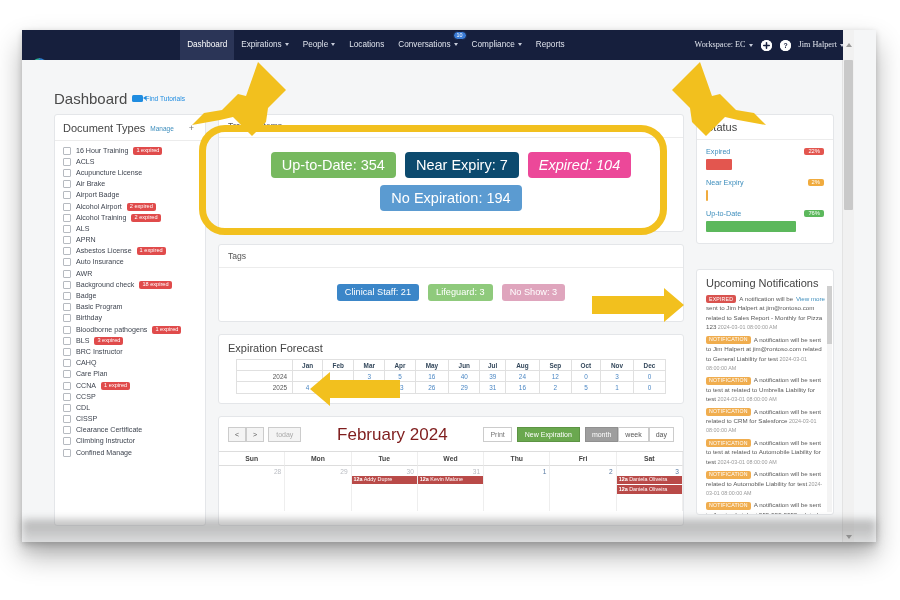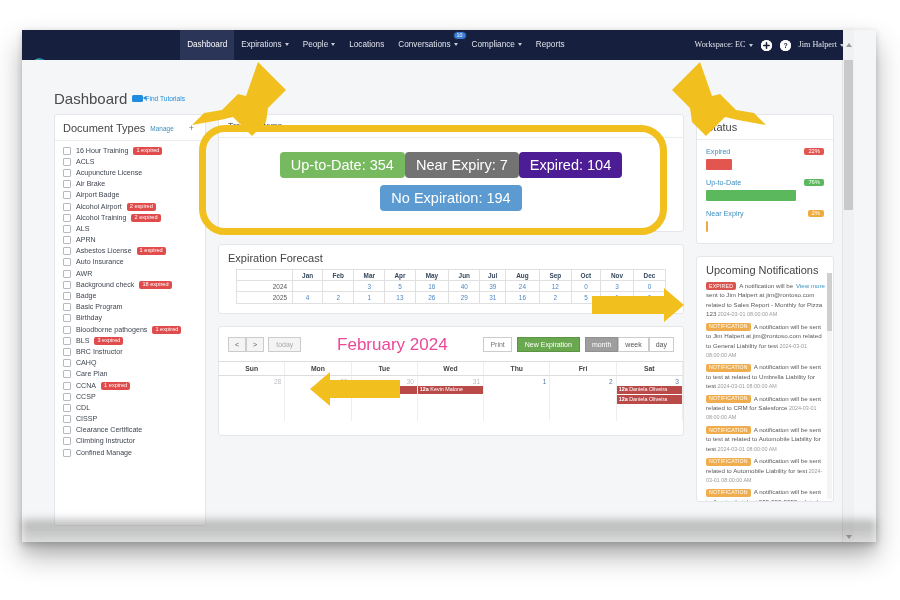--- a/index.html
+++ b/index.html
@@ -76,21 +76,21 @@
   .doc-label{font-size:7.1px;color:#3f4550;white-space:nowrap;}
   .pill-exp{
     background:#e04b4b;color:#fff;font-size:5.6px;padding:1.2px 3px;border-radius:2px;
     white-space:nowrap;line-height:1;
   }
 
   
   .mid{position:absolute;left:196px;top:54px;width:466px;}
   .tracked-card{height:118px;position:relative;}
   .stat-wrap{padding:14px 0 0 0;}
-  .stat-row{display:flex;justify-content:center;margin-bottom:7px;}
+  .stat-row{display:flex;justify-content:center;gap:9px;margin-bottom:7px;}
   .stat-btn{
     color:#fff;border-radius:4px;font-size:14.5px;padding:5px 11px;line-height:1.12;white-space:nowrap;
   }
   .tags-card{margin-top:12px;height:78px;}
   .tag-row{display:flex;justify-content:center;gap:9px;padding-top:16px;}
   .tag-btn{color:#fff;border-radius:3px;font-size:9.2px;padding:4px 8px;line-height:1;}
 
   .fc-card{margin-top:12px;padding-bottom:9px;}
   .fc-title{font-size:11px;color:#444;padding:7px 9px 5px 9px;}
   table.fc{border-collapse:collapse;width:430px;margin:0 auto;}
@@ -100,21 +100,21 @@
   table.fc td.num{color:#4b87c4;}
 
   .cal-card{margin-top:12px;height:110px;overflow:hidden;}
   .cal-toolbar{display:flex;align-items:center;padding:8px 9px 6px 9px;}
   .btn-grp{display:flex;}
   .tbtn{
     border:1px solid #ccc;background:#f4f4f4;color:#555;font-size:7px;padding:3px 6px;line-height:1;
   }
   .tbtn.sq{padding:3px 6px;}
   .tbtn.today{color:#aaa;margin-left:4px;padding:3px 7px;}
-  .cal-title{flex:1;text-align:center;font-size:17px;color:#ec4899;font-weight:400;}
+  .cal-title{flex:1;text-align:center;font-size:17px;color:#7f1d1d;font-weight:400;}
   .tbtn.print{color:#777;margin-right:5px;}
   .tbtn.newexp{background:#6aa84f;border-color:#5d9444;color:#fff;margin-right:5px;padding:3px 7px;}
   .tbtn.sel{background:#9e9e9e;border-color:#909090;color:#fff;}
   .tbtn.plain{background:#fff;}
   .cal-grid{border-top:1px solid #ddd;}
   .cal-hdr{display:flex;}
   .cal-hdr div{
     flex:1;text-align:center;font-size:6.8px;font-weight:700;color:#444;padding:3px 0;
     border-right:1px solid #eee;
   }
@@ -131,21 +131,21 @@
   
   .right{position:absolute;left:674px;top:54px;width:138px;}
   .status-card{height:130px;}
   .st-body{padding:7px 9px 0 9px;}
   .st-row{margin-bottom:8px;}
   .st-top{display:flex;align-items:center;justify-content:space-between;margin-bottom:3px;}
   .st-label{font-size:7.2px;color:#3c8dbc;}
   .st-pct{font-size:5.8px;color:#fff;padding:1px 4px;border-radius:2px;line-height:1;}
   .st-bar{height:11px;border-radius:1px;}
 
-  .notif-card{margin-top:12px;height:246px;overflow:hidden;position:relative;}
+  .notif-card{margin-top:25px;height:246px;overflow:hidden;position:relative;}
   .notif-title{font-size:11px;color:#444;padding:7px 9px 5px 9px;}
   .notif-list{padding:0 8px 0 9px;}
   .notif{font-size:6.2px;color:#585858;line-height:1.52;margin-bottom:3px;}
   .ntag{
     display:inline-block;color:#fff;font-size:5.2px;padding:1.4px 3px;border-radius:2px;
     margin-right:3px;line-height:1;vertical-align:middle;letter-spacing:.2px;
   }
   .nview{color:#3c8dbc;float:right;font-size:6.2px;}
   .ndate{color:#9a9a9a;font-size:5.4px;}
 
@@ -360,29 +360,37 @@
           </div>
       </div>
 
       <div class="mid">
 
         <div class="card tracked-card">
           <div class="card-head">Tracked Items</div>
           <div class="stat-wrap">
             <div class="stat-row" id="stat-row-1">
                 <span class="stat-btn" style="background: rgb(119, 185, 95);">Up-to-Date: 354</span>
-                <span class="stat-btn" style="background: #737373;">Near Expiry: 7</span>
-                <span class="stat-btn" style="background: #4c1d95;">Expired: 104</span>
+                <span class="stat-btn" style="background: #0c4a6e;">Near Expiry: 7</span>
+                <span class="stat-btn" style="background: #ec4899; font-style: italic;">Expired: 104</span>
               </div>
             <div class="stat-row" id="stat-row-2">
                 <span class="stat-btn" style="background: rgb(91, 155, 209);">No Expiration: 194</span>
               </div>
           </div>
         </div>
 
+        <div class="card tags-card">
+          <div class="card-head">Tags</div>
+          <div class="tag-row" id="tag-row">
+              <span class="tag-btn" style="background: rgb(59, 134, 200);">Clinical Staff: 21</span>
+              <span class="tag-btn" style="background: rgb(143, 202, 124);">Lifeguard: 3</span>
+              <span class="tag-btn" style="background: rgb(223, 165, 189);">No Show: 3</span>
+            </div>
+        </div>
 
         <div class="card fc-card">
           <div class="fc-title">Expiration Forecast</div>
           <table class="fc">
             <thead>
                 <tr id="fc-head">
                   <th></th>
                   <th>Jan</th>
                   <th>Feb</th>
                   <th>Mar</th>
@@ -497,31 +505,31 @@
           <div class="st-body" id="st-body">
               <div class="st-row">
                 <div class="st-top">
                   <span class="st-label">Expired</span>
                   <span class="st-pct" style="background: rgb(227, 86, 79);">22%</span>
                 </div>
                 <div class="st-bar" style="background: rgb(227, 86, 79); width: 22%;"></div>
               </div>
               <div class="st-row">
                 <div class="st-top">
+                  <span class="st-label">Near Expiry</span>
+                  <span class="st-pct" style="background: rgb(240, 171, 62);">2%</span>
+                </div>
+                <div class="st-bar" style="background: rgb(240, 171, 62); width: 2%;"></div>
+              </div>
+              <div class="st-row">
+                <div class="st-top">
                   <span class="st-label">Up-to-Date</span>
                   <span class="st-pct" style="background: rgb(92, 184, 92);">76%</span>
                 </div>
                 <div class="st-bar" style="background: rgb(92, 184, 92); width: 76%;"></div>
-              </div>
-              <div class="st-row">
-                <div class="st-top">
-                  <span class="st-label">Near Expiry</span>
-                  <span class="st-pct" style="background: rgb(240, 171, 62);">2%</span>
-                </div>
-                <div class="st-bar" style="background: rgb(240, 171, 62); width: 2%;"></div>
               </div>
             </div>
         </div>
 
         <div class="card notif-card">
           <div class="notif-title">Upcoming Notifications</div>
           <div class="notif-list" id="notif-list">
               <div class="notif"><span class="nview">View more</span><span class="ntag" style="background: rgb(217, 83, 79);">EXPIRED</span><span>A notification will be sent to Jim Halpert at jim@rontoso.com related to Sales Report - Monthly for Pizza 123</span><span class="ndate"> 2024-03-01 08:00:00 AM</span></div>
               <div class="notif"><span class="ntag" style="background: rgb(240, 173, 78);">NOTIFICATION</span><span>A notification will be sent to Jim Halpert at jim@rontoso.com related to General Liability for test</span><span class="ndate"> 2024-03-01 08:00:00 AM</span></div>
               <div class="notif"><span class="ntag" style="background: rgb(240, 173, 78);">NOTIFICATION</span><span>A notification will be sent to test at related to Umbrella Liability for test</span><span class="ndate"> 2024-03-01 08:00:00 AM</span></div>

